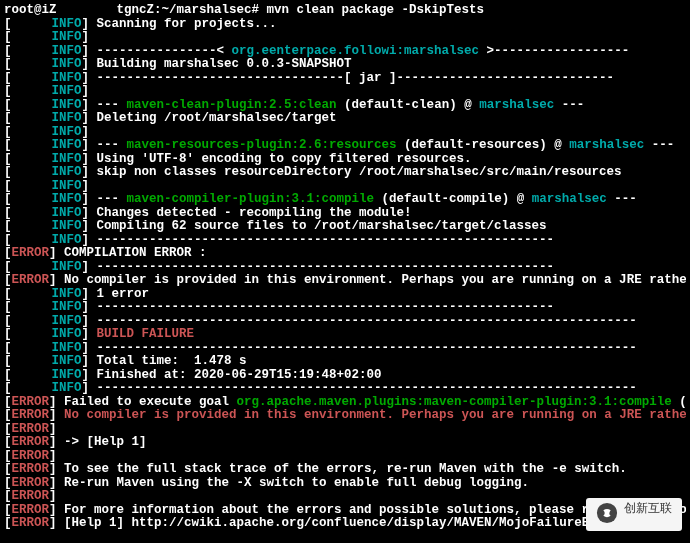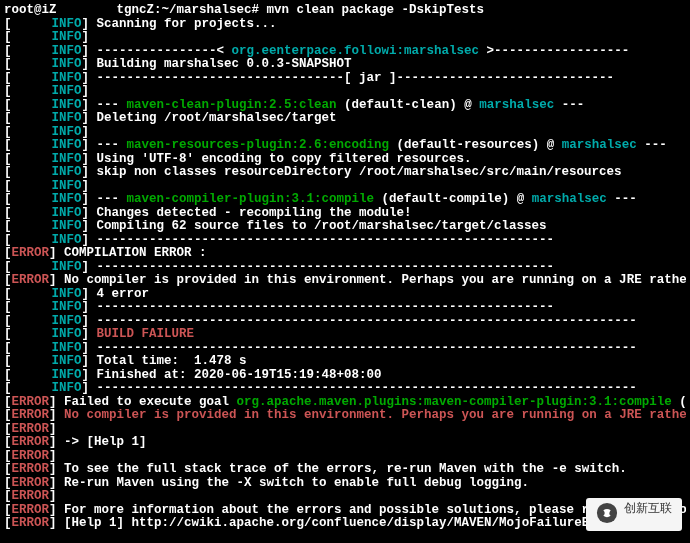--- a/index.html
+++ b/index.html
@@ -50,38 +50,38 @@
 <div class="line"><span class="white">root@iZ        tgncZ:~/marshalsec# mvn clean package -DskipTests</span></div>
 <div class="line"><span class="white">[</span><span class="info">INFO</span><span class="white">] Scanning for projects...</span></div>
 <div class="line"><span class="white">[</span><span class="info">INFO</span><span class="white">] </span></div>
 <div class="line"><span class="white">[</span><span class="info">INFO</span><span class="bwhite">] ----------------&lt; </span><span class="cyan">org.eenterpace.followi:marshalsec</span><span class="bwhite"> &gt;------------------</span></div>
 <div class="line"><span class="white">[</span><span class="info">INFO</span><span class="white">] </span><span class="bwhite">Building marshalsec 0.0.3-SNAPSHOT</span></div>
 <div class="line"><span class="white">[</span><span class="info">INFO</span><span class="bwhite">] ---------------------------------[ jar ]-----------------------------</span></div>
 <div class="line"><span class="white">[</span><span class="info">INFO</span><span class="white">] </span></div>
 <div class="line"><span class="white">[</span><span class="info">INFO</span><span class="white">] </span><span class="bwhite">--- </span><span class="green">maven-clean-plugin:2.5:clean</span><span class="bwhite"> (default-clean) @ </span><span class="cyan">marshalsec</span><span class="bwhite"> ---</span></div>
 <div class="line"><span class="white">[</span><span class="info">INFO</span><span class="white">] Deleting /root/marshalsec/target</span></div>
 <div class="line"><span class="white">[</span><span class="info">INFO</span><span class="white">] </span></div>
-<div class="line"><span class="white">[</span><span class="info">INFO</span><span class="white">] </span><span class="bwhite">--- </span><span class="green">maven-resources-plugin:2.6:encoding</span><span class="bwhite"> (default-resources) @ </span><span class="cyan">marshalsec</span><span class="bwhite"> ---</span></div>
+<div class="line"><span class="white">[</span><span class="info">INFO</span><span class="white">] </span><span class="bwhite">--- </span><span class="green">maven-resources-plugin:2.6:resources</span><span class="bwhite"> (default-resources) @ </span><span class="cyan">marshalsec</span><span class="bwhite"> ---</span></div>
 <div class="line"><span class="white">[</span><span class="info">INFO</span><span class="white">] Using 'UTF-8' encoding to copy filtered resources.</span></div>
 <div class="line"><span class="white">[</span><span class="info">INFO</span><span class="white">] skip non classes resourceDirectory /root/marshalsec/src/main/resources</span></div>
 <div class="line"><span class="white">[</span><span class="info">INFO</span><span class="white">] </span></div>
 <div class="line"><span class="white">[</span><span class="info">INFO</span><span class="white">] </span><span class="bwhite">--- </span><span class="green">maven-compiler-plugin:3.1:compile</span><span class="bwhite"> (default-compile) @ </span><span class="cyan">marshalsec</span><span class="bwhite"> ---</span></div>
 <div class="line"><span class="white">[</span><span class="info">INFO</span><span class="white">] Changes detected - recompiling the module!</span></div>
 <div class="line"><span class="white">[</span><span class="info">INFO</span><span class="white">] Compiling 62 source files to /root/marshalsec/target/classes</span></div>
 <div class="line"><span class="white">[</span><span class="info">INFO</span><span class="white">] -------------------------------------------------------------</span></div>
 <div class="line"><span class="white">[</span><span class="error">ERROR</span><span class="white">] COMPILATION ERROR : </span></div>
 <div class="line"><span class="white">[</span><span class="info">INFO</span><span class="white">] -------------------------------------------------------------</span></div>
 <div class="line"><span class="white">[</span><span class="error">ERROR</span><span class="white">] No compiler is provided in this environment. Perhaps you are running on a JRE rather than a JDK?</span></div>
-<div class="line"><span class="white">[</span><span class="info">INFO</span><span class="white">] 4 error</span></div>
+<div class="line"><span class="white">[</span><span class="info">INFO</span><span class="white">] 1 error</span></div>
 <div class="line"><span class="white">[</span><span class="info">INFO</span><span class="white">] -------------------------------------------------------------</span></div>
 <div class="line"><span class="white">[</span><span class="info">INFO</span><span class="white">] </span><span class="bwhite">------------------------------------------------------------------------</span></div>
 <div class="line"><span class="white">[</span><span class="info">INFO</span><span class="white">] </span><span class="red">BUILD FAILURE</span></div>
 <div class="line"><span class="white">[</span><span class="info">INFO</span><span class="white">] </span><span class="bwhite">------------------------------------------------------------------------</span></div>
 <div class="line"><span class="white">[</span><span class="info">INFO</span><span class="white">] Total time:  1.478 s</span></div>
-<div class="line"><span class="white">[</span><span class="info">INFO</span><span class="white">] Finished at: 2020-06-19T15:19:48+08:00</span></div>
+<div class="line"><span class="white">[</span><span class="info">INFO</span><span class="white">] Finished at: 2020-06-29T15:19:48+02:00</span></div>
 <div class="line"><span class="white">[</span><span class="info">INFO</span><span class="white">] </span><span class="bwhite">------------------------------------------------------------------------</span></div>
 <div class="line"><span class="white">[</span><span class="error">ERROR</span><span class="white">] Failed to execute goal </span><span class="green">org.apache.maven.plugins:maven-compiler-plugin:3.1:compile</span><span class="bwhite"> (default-compile)</span></div>
 <div class="line"><span class="white">[</span><span class="error">ERROR</span><span class="white">] </span><span class="red">No compiler is provided in this environment. Perhaps you are running on a JRE rather than a JDK?</span></div>
 <div class="line"><span class="white">[</span><span class="error">ERROR</span><span class="white">] </span></div>
 <div class="line"><span class="white">[</span><span class="error">ERROR</span><span class="white">] -&gt; </span><span class="bwhite">[Help 1]</span></div>
 <div class="line"><span class="white">[</span><span class="error">ERROR</span><span class="white">] </span></div>
 <div class="line"><span class="white">[</span><span class="error">ERROR</span><span class="white">] To see the full stack trace of the errors, re-run Maven with the </span><span class="bwhite">-e</span><span class="white"> switch.</span></div>
 <div class="line"><span class="white">[</span><span class="error">ERROR</span><span class="white">] Re-run Maven using the </span><span class="bwhite">-X</span><span class="white"> switch to enable full debug logging.</span></div>
 <div class="line"><span class="white">[</span><span class="error">ERROR</span><span class="white">] </span></div>
 <div class="line"><span class="white">[</span><span class="error">ERROR</span><span class="white">] For more information about the errors and possible solutions, please read the followi</span></div>

